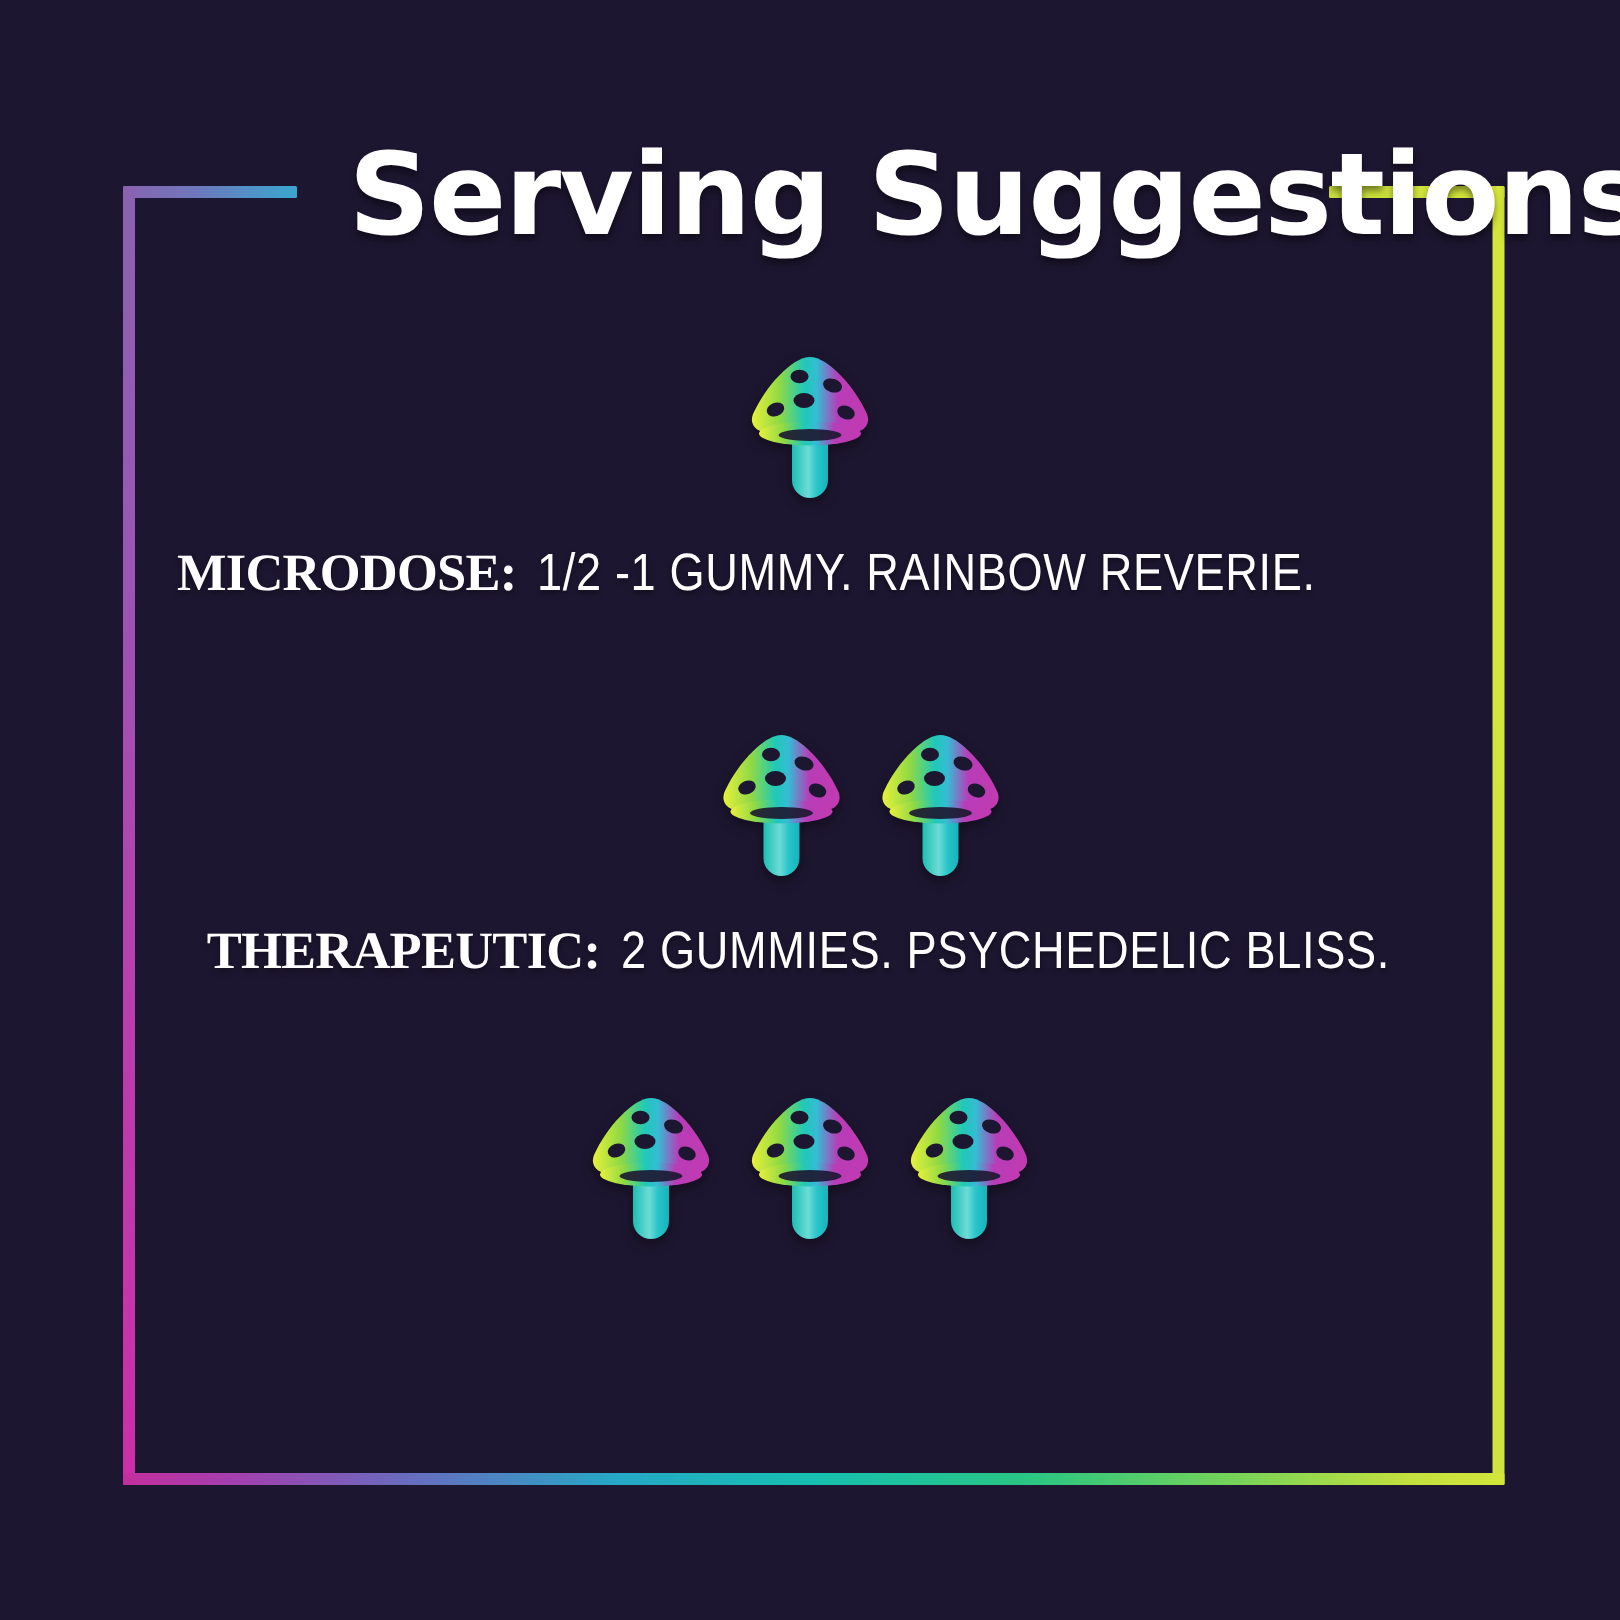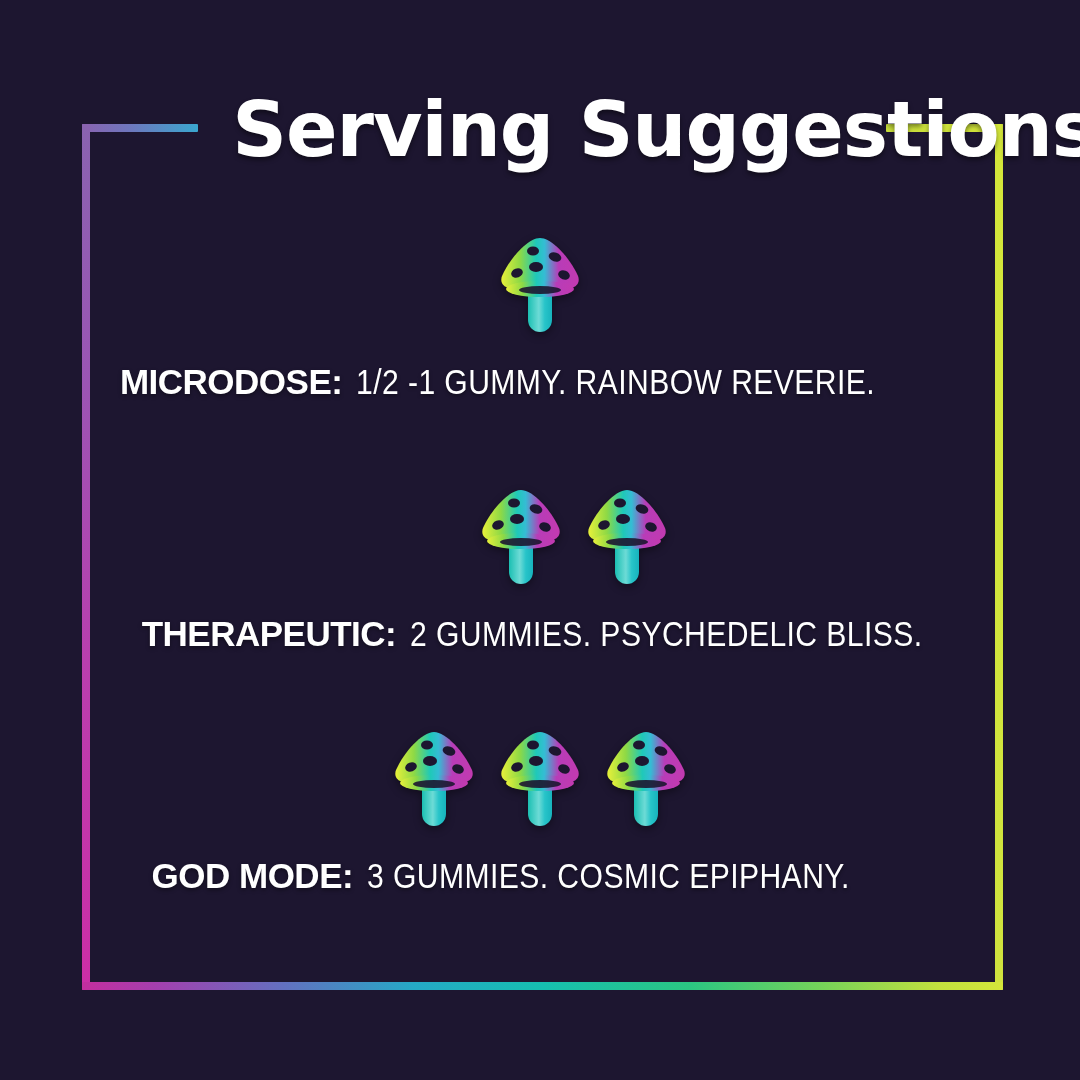--- a/index.html
+++ b/index.html
@@ -109,21 +109,21 @@
     display: block;
     filter: drop-shadow(0 3px 4px rgba(0,0,0,0.4));
   }
   .dose-line {
     margin-top: 26px;
     text-align: center;
     white-space: nowrap;
     color: #ffffff;
   }
   .dose-label {
-    font-family: Liberation Sans, sans-serif;
+    font-family: Liberation Serif, serif;
     font-weight: bold;
     font-size: 35px;
     letter-spacing: -0.5px;
     text-shadow: 0 2px 4px rgba(0,0,0,0.4);
   }
   .dose-value {
     font-family: "Liberation Sans Narrow", "Liberation Sans", sans-serif;
     font-weight: normal;
     font-size: 35px;
     letter-spacing: 0.5px;
@@ -245,18 +245,15 @@
         <path d="M46 6 C58 6 76 26 84 44 C86 49 84 55 76 56 L16 56 C8 55 6 49 8 44 C16 26 34 6 46 6 Z" fill="url(#capg0)"></path>
         <ellipse cx="46" cy="57" rx="34" ry="8" fill="url(#capg0)"></ellipse>
         <ellipse cx="46" cy="58" rx="21" ry="4" fill="#1d1630" opacity="0.9"></ellipse>
         <ellipse cx="39" cy="19" rx="6" ry="4.5" fill="#1d1630"></ellipse>
         <ellipse cx="61" cy="25" rx="6.5" ry="4.5" fill="#1d1630" transform="rotate(18 61 25)"></ellipse>
         <ellipse cx="42" cy="35" rx="7" ry="5" fill="#1d1630"></ellipse>
         <ellipse cx="23" cy="41" rx="6" ry="4.5" fill="#1d1630" transform="rotate(-20 23 41)"></ellipse>
         <ellipse cx="70" cy="43" rx="6" ry="4.5" fill="#1d1630" transform="rotate(20 70 43)"></ellipse>
       </svg>
     </div>
-    <div class="dose-line">
-      <span class="dose-label">GOD MODE:</span><span class="dose-value">3 GUMMIES.  COSMIC EPIPHANY.</span>
-    </div>
   </div>
 
 </div>
 
 </body></html>

